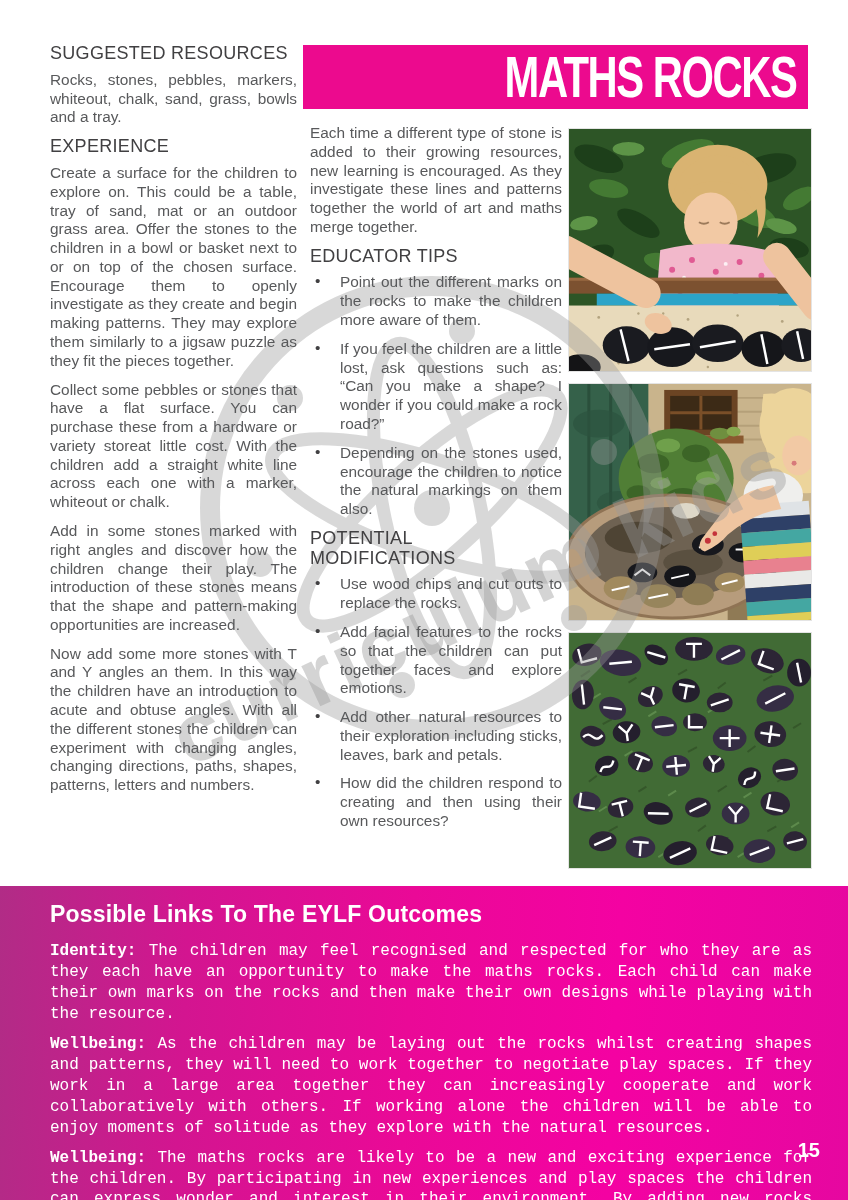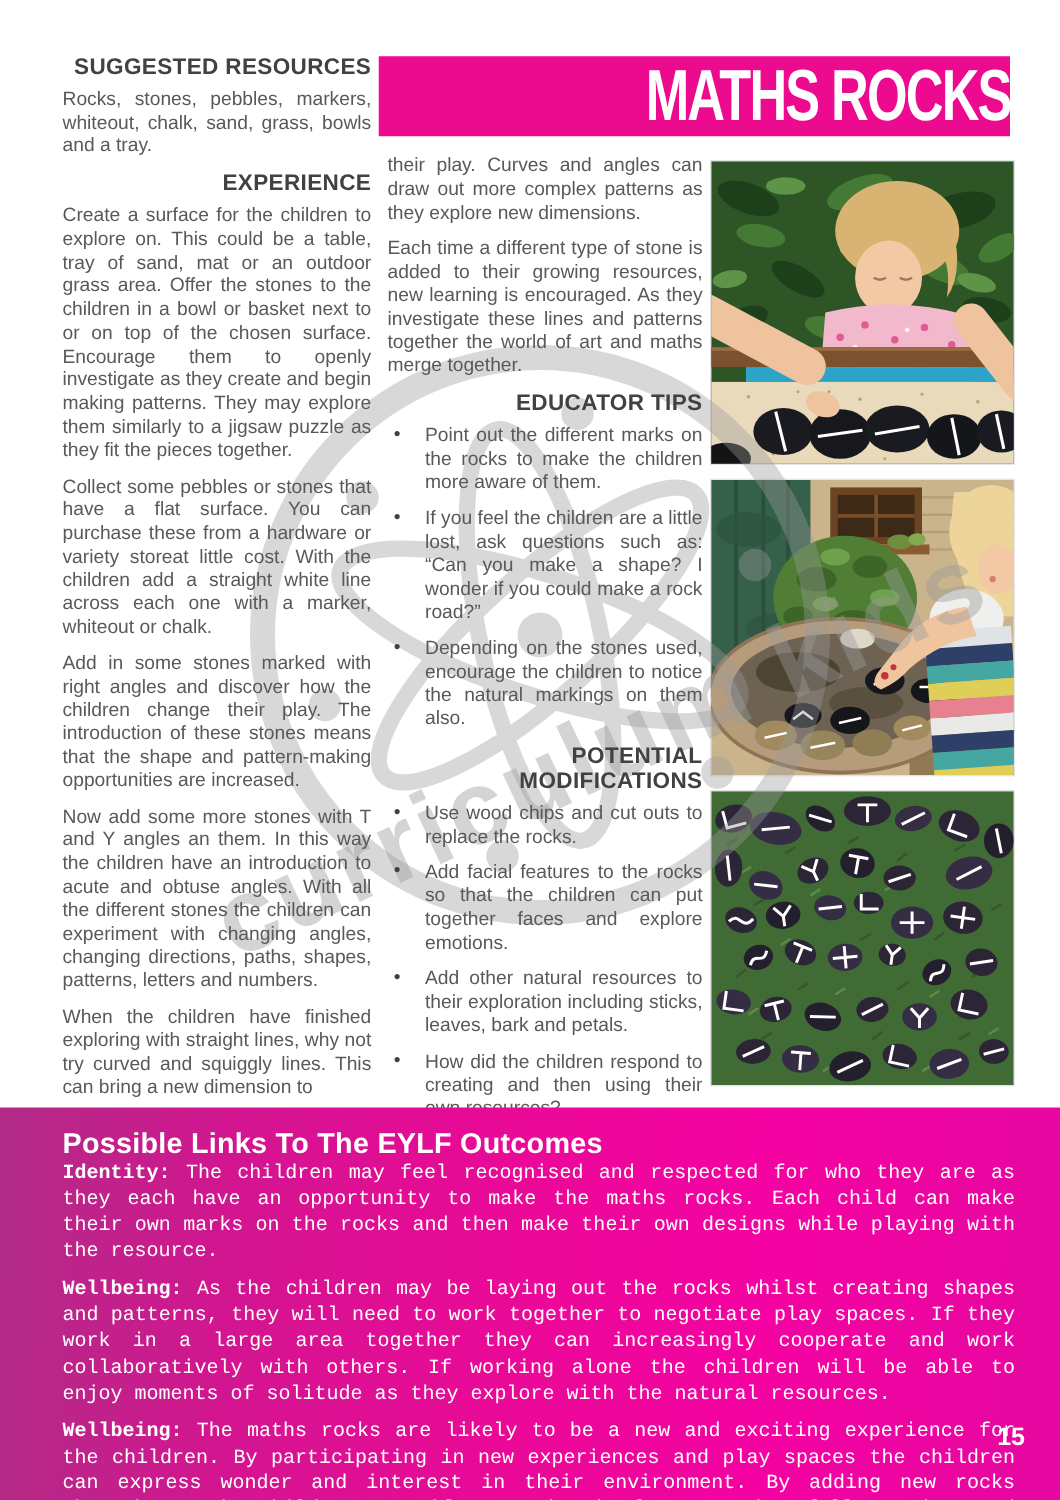--- a/index.html
+++ b/index.html
@@ -1,51 +1,51 @@
 <!DOCTYPE html>
 <html><head>
 <meta charset="utf-8">
 <style>
   html,body{margin:0;padding:0;background:#fff;}
   .page{position:relative;width:848px;height:1200px;background:#ffffff;overflow:hidden;
         font-family:"Liberation Sans",sans-serif;color:#58595b;}
 
   
   .banner{position:absolute;left:303px;top:45px;width:505px;height:64px;background:#ec0a8e;
-          display:flex;align-items:center;justify-content:flex-end;
+          display:flex;align-items:center;justify-content:flex-end;padding-right:12px;
           box-sizing:border-box;z-index:2;}
   .banner h1{margin:0;color:#fff;font-size:58px;font-weight:700;line-height:1;
              letter-spacing:-2px;transform:scaleX(.72);transform-origin:100% 50%;white-space:nowrap;}
 
   
   .col{position:absolute;font-size:15.4px;line-height:1.22;text-align:justify;z-index:2;}
   .col-left{left:50px;top:44px;width:247px;}
   .col-mid{left:310px;top:124px;width:252px;}
-  .col h2{font-size:18px;font-weight:700;color:#414042;letter-spacing:.3px;margin:9px 0 7px;
-          text-align:right;line-height:1.1;}
+  .col h2{font-size:18px;font-weight:400;color:#414042;letter-spacing:.3px;margin:9px 0 7px;
+          text-align:left;line-height:1.1;}
   .col h2:first-child{margin-top:0;}
   .col p{margin:0 0 10px;}
   .col ul{list-style:none;margin:0 0 2px;padding:0;}
   .col li{position:relative;padding-left:30px;margin:0 0 10px;}
   .col li::before{content:"\2022";position:absolute;left:5px;top:-1px;color:#414042;}
 
   
   .photos{position:absolute;left:568px;top:128px;width:244px;z-index:0;}
   .photos figure{margin:0 0 11px;width:244px;border:1px solid #e4e4e4;box-sizing:border-box;
                  background:#eee;}
   .photos svg{display:block;}
 
   
   .watermark{position:absolute;left:0;top:0;width:848px;height:1200px;z-index:1;pointer-events:none;}
 
   
   .eylf{position:absolute;left:0;top:886px;width:848px;height:314px;box-sizing:border-box;
         padding:15px 36px 0 50px;color:#fff;z-index:3;
         background:linear-gradient(93deg,#b12c86 0%,#d31590 22%,#ea0997 48%,#f402a2 72%,#e607a0 100%);}
-  .eylf h2{margin:0 0 0;font-size:23px;font-weight:700;letter-spacing:.2px;}
+  .eylf h2{margin:0 0 13px;font-size:23px;font-weight:700;letter-spacing:.2px;}
   .eylf p{margin:0 0 9px;font-size:16px;line-height:1.31;text-align:justify;font-family:Liberation Mono, monospace;}
   .eylf b{font-weight:700;}
   .pagenum{position:absolute;right:28px;bottom:38px;font-size:20px;font-weight:700;}
 </style>
 </head>
 <body>
 
 <div class="page">
 
   <svg class="watermark" viewBox="0 0 848 1200">
@@ -74,25 +74,23 @@
   </header>
 
   <div class="col col-left">
     <h2>SUGGESTED RESOURCES</h2>
     <p>Rocks, stones, pebbles, markers, whiteout, chalk, sand, grass, bowls and a tray.</p>
     <h2>EXPERIENCE</h2>
     <p>Create a surface for the children to explore on. This could be a table, tray of sand, mat or an outdoor grass area. Offer the stones to the children in a bowl or basket next to or on top of the chosen surface. Encourage them to openly investigate as they create and begin making patterns. They may explore them similarly to a jigsaw puzzle as they fit the pieces together.</p>
     <p>Collect some pebbles or stones that have a flat surface. You can purchase these from a hardware or variety storeat little cost. With the children add a straight white line across each one with a marker, whiteout or chalk.</p>
     <p>Add in some stones marked with right angles and discover how the children change their play. The introduction of these stones means that the shape and pattern-making opportunities are increased.</p>
     <p>Now add some more stones with T and Y angles an them. In this way the children have an introduction to acute and obtuse angles. With all the different stones the children can experiment with changing angles, changing directions, paths, shapes, patterns, letters and numbers.</p>
-    <p>When the children have finished exploring with straight lines, why not try curved and squiggly lines. This can bring a new dimension to</p>
   </div>
 
   <div class="col col-mid">
-    <p>their play. Curves and angles can draw out more complex patterns as they explore new dimensions.</p>
     <p>Each time a different type of stone is added to their growing resources, new learning is encouraged. As they investigate these lines and patterns together the world of art and maths merge together.</p>
 
     <h2>EDUCATOR TIPS</h2>
     <ul>
       <li>Point out the different marks on the rocks to make the children more aware of them.</li>
       <li>If you feel the children are a little lost, ask questions such as: “Can you make a shape? I wonder if you could make a rock road?”</li>
       <li>Depending on the stones used, encourage the children to notice the natural markings on them also.</li>
     </ul>
 
     <h2>POTENTIAL MODIFICATIONS</h2>

